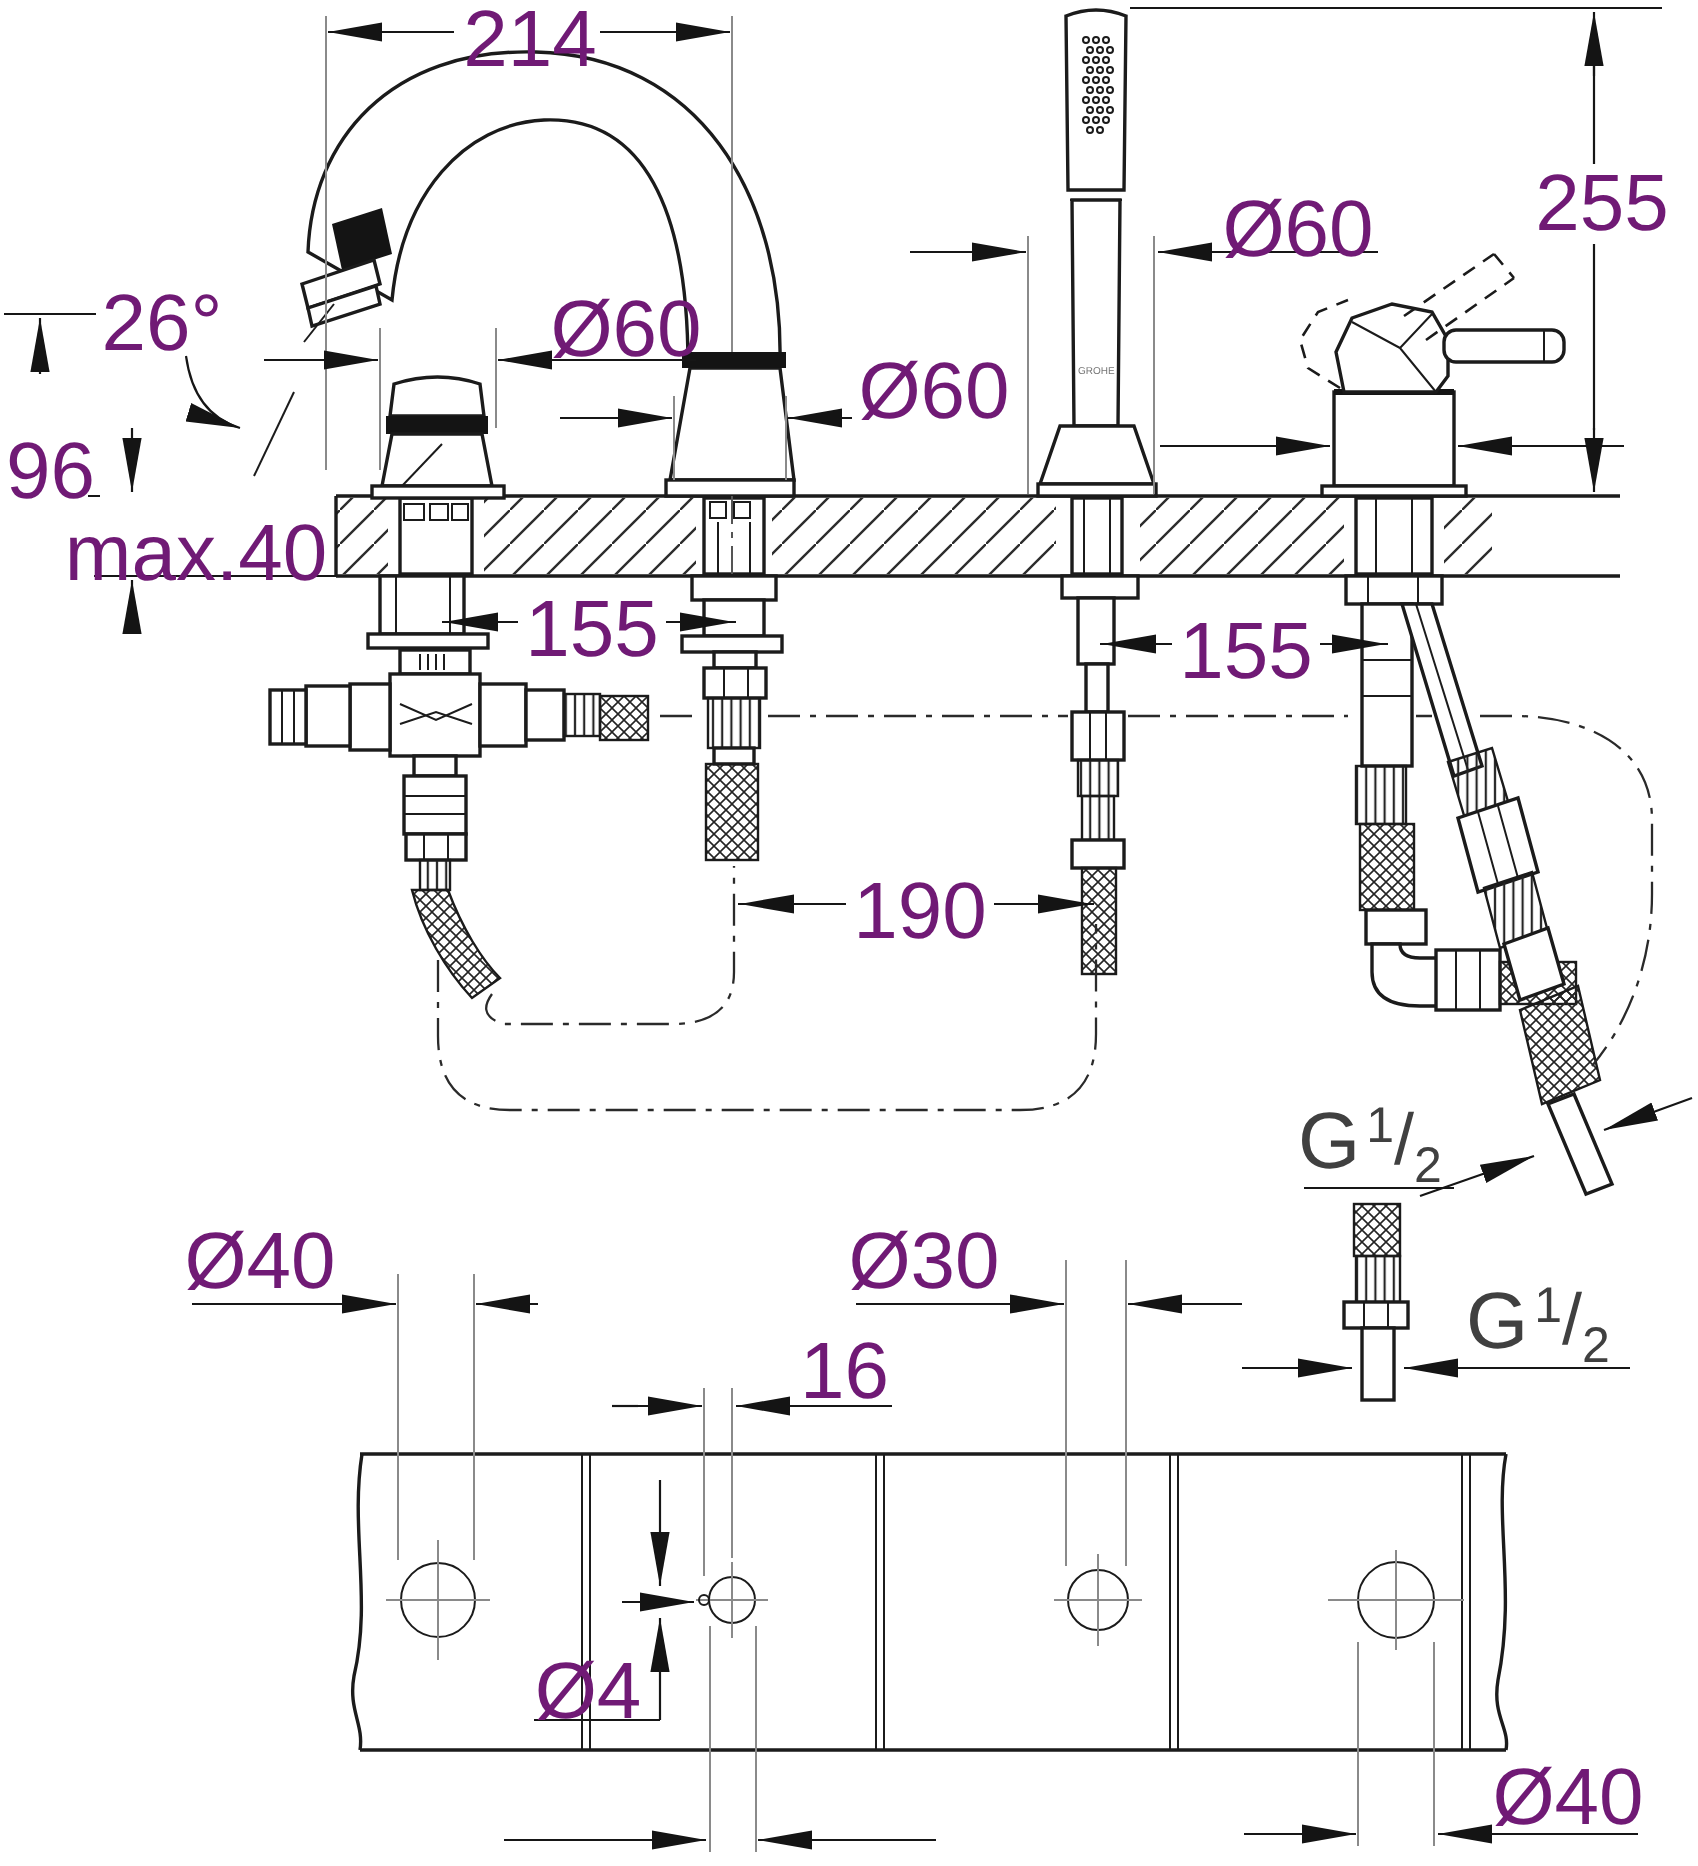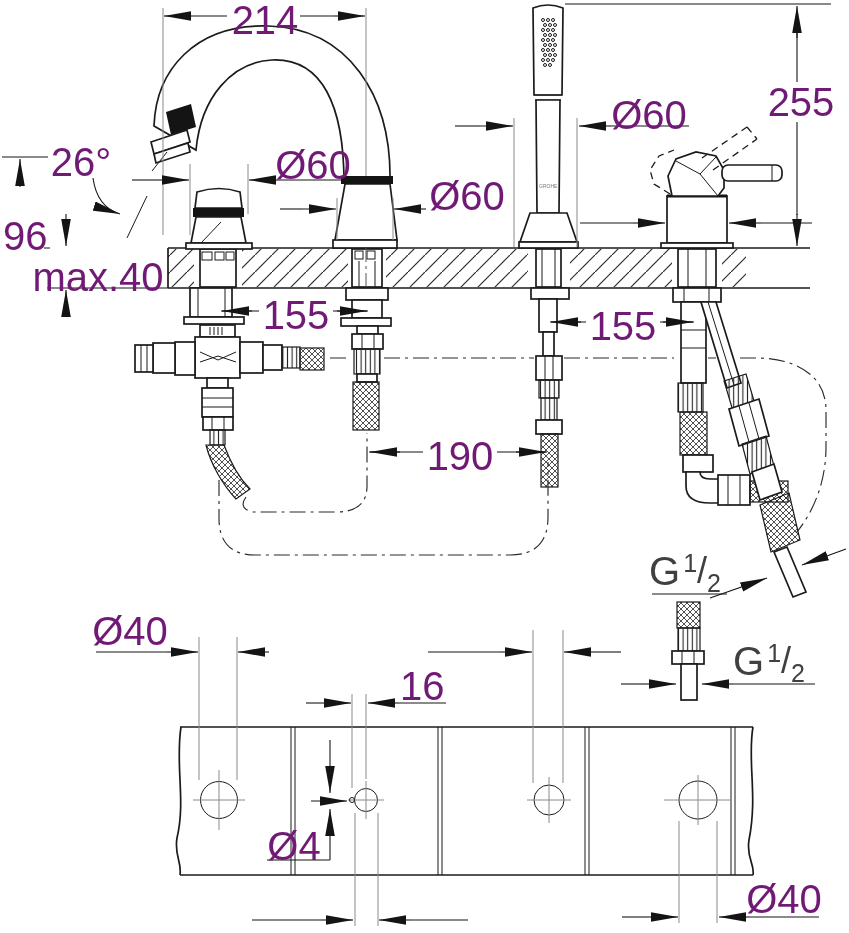--- a/index.html
+++ b/index.html
@@ -361,20 +361,21 @@
 <div class="dim-label bg" style="left:0px;top:188px;width:38px;margin-top:28px;">96</div>
 <div class="dim-label" style="left:30px;top:257px;width:136px;">max.40</div>
 <div class="dim-label" style="left:274px;top:145px;width:78px;">Ø60</div>
 <div class="dim-label" style="left:427px;top:176px;width:80px;">Ø60</div>
 <div class="dim-label" style="left:609px;top:95px;width:80px;">Ø60</div>
 <div class="dim-label bg" style="left:764px;top:82px;width:68px;">255</div>
 <div class="dim-label bg" style="left:259px;top:295px;width:68px;">155</div>
 <div class="dim-label bg" style="left:586px;top:306px;width:68px;">155</div>
 <div class="dim-label bg" style="left:423px;top:436px;width:68px;">190</div>
 <div class="dim-label" style="left:90px;top:611px;width:80px;">Ø40</div>
+<div class="dim-label" style="left:422px;top:611px;width:80px;">Ø30</div>
 <div class="dim-label" style="left:400px;top:666px;width:44px;">16</div>
 <div class="dim-label" style="left:264px;top:826px;width:60px;">Ø4</div>
 <div class="dim-label" style="left:744px;top:879px;width:80px;">Ø40</div>
 
 <div class="gfrac" style="left:649px;top:551px;">
   <span>G</span><span class="sup">1</span><span class="slash">/</span><span class="sub">2</span>
 </div>
 <div class="gfrac" style="left:733px;top:641px;">
   <span>G</span><span class="sup">1</span><span class="slash">/</span><span class="sub">2</span>
 </div>

